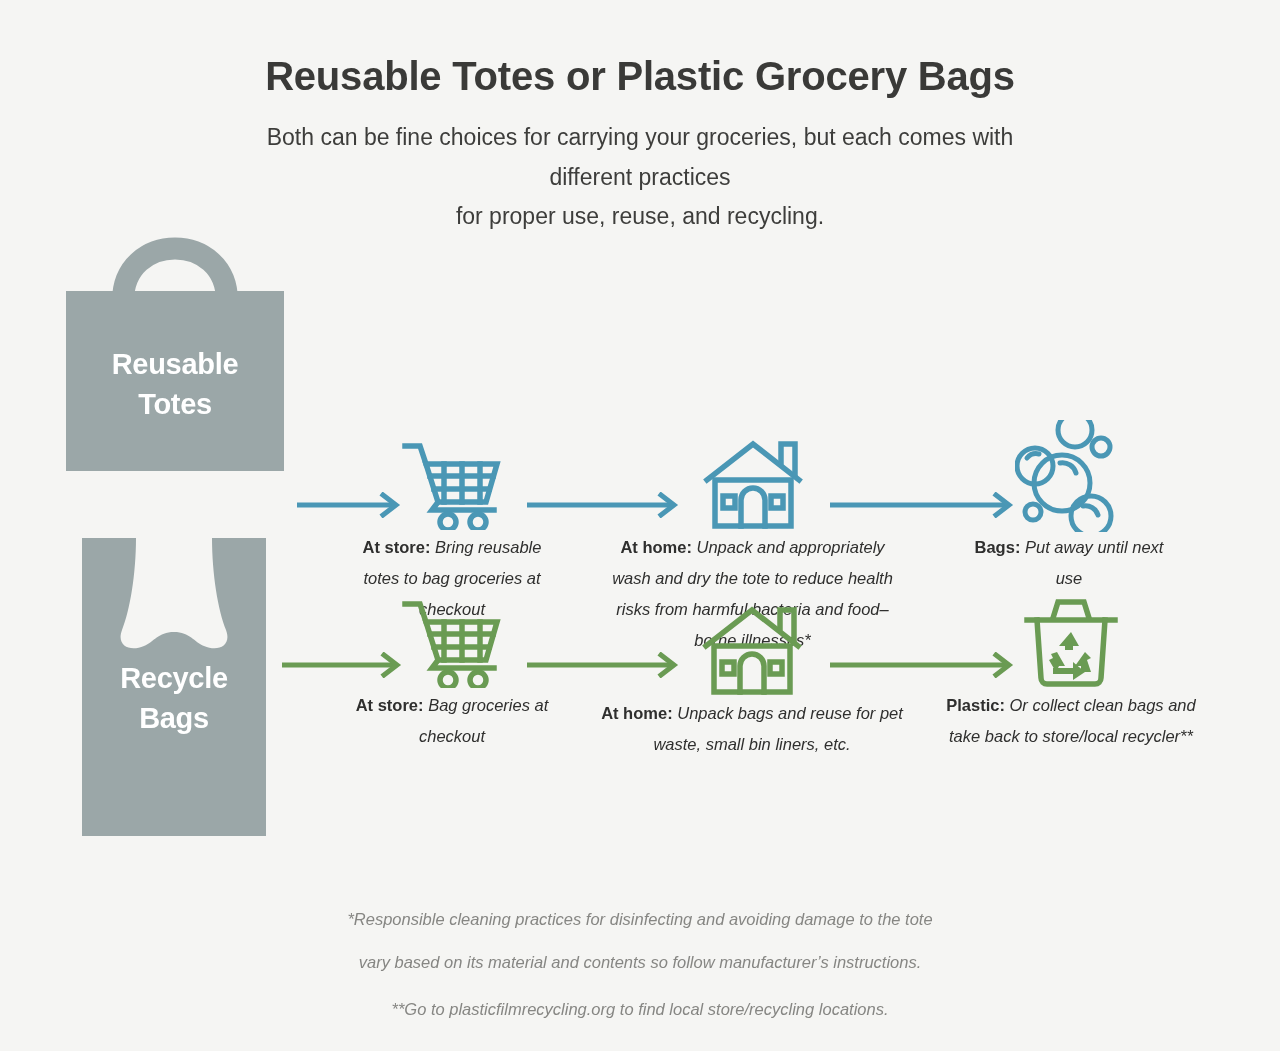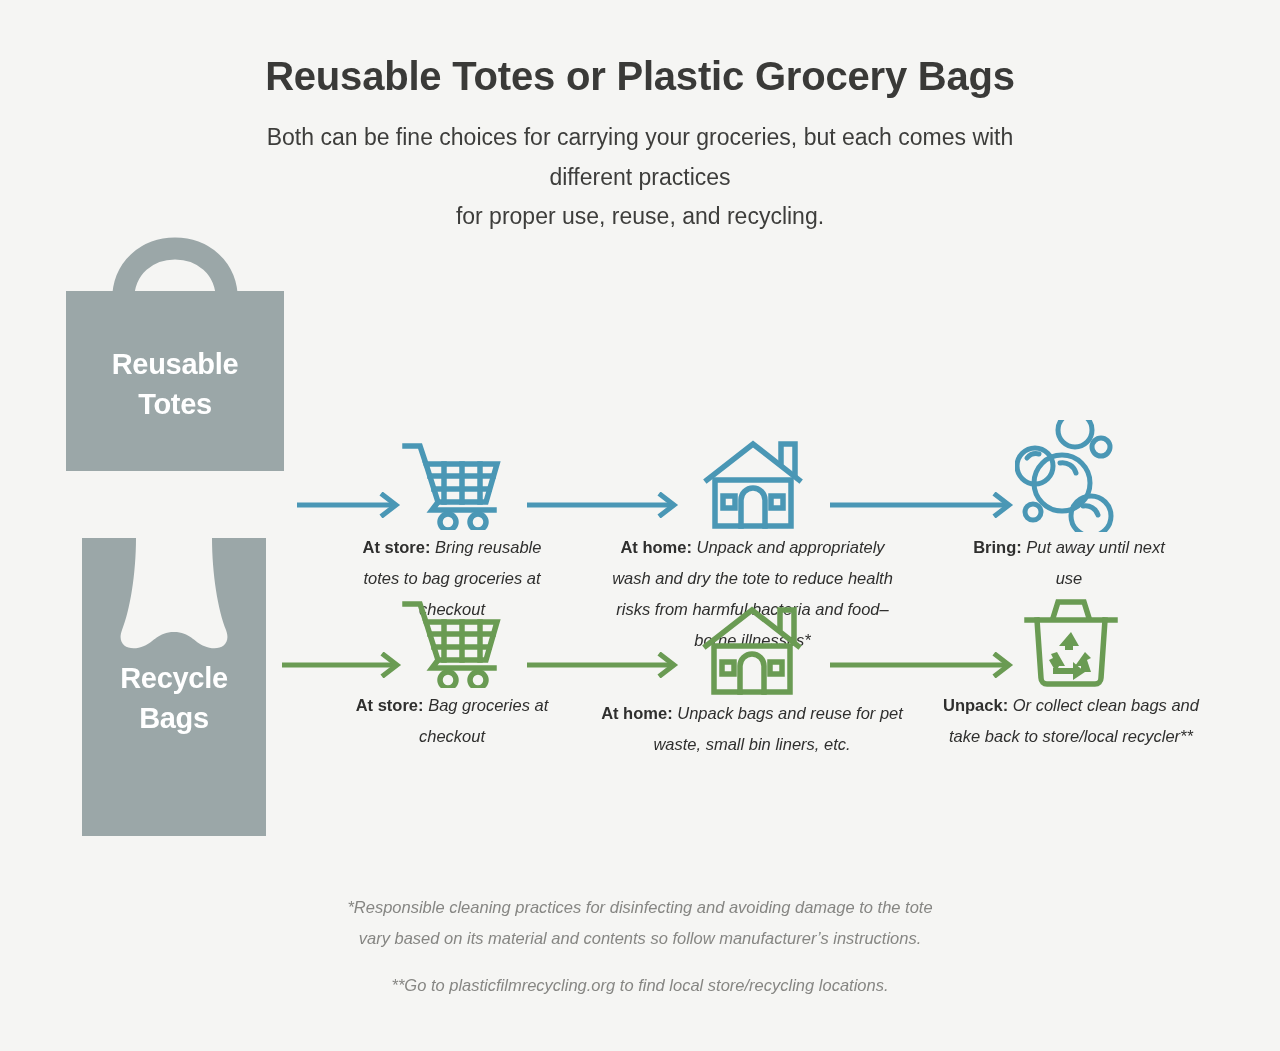--- a/index.html
+++ b/index.html
@@ -116,21 +116,21 @@
     left: 0;
     top: 892px;
     width: 1280px;
     text-align: center;
   }
   .footnote {
     font-size: 16.5px;
     font-style: italic;
     color: #868683;
     line-height: 1.88;
-    margin: 0;
+    margin: 12px;
   }
   .footnote-gap { margin-top: 16px; }
 </style>
 </head>
 <body>
 
 <div id="page">
 
   <div class="header">
     <h1 class="title">Reusable Totes or Plastic Grocery Bags</h1>
@@ -224,21 +224,21 @@
             <circle cx="86" cy="27" r="9"></circle>
             <circle cx="18" cy="92" r="8"></circle>
             <circle cx="76" cy="96" r="20"></circle>
             <path d="M12 38 A12 12 0 0 1 24 34" stroke-linecap="round"></path>
             <path d="M45 43 A14 14 0 0 1 61 53" stroke-linecap="round"></path>
             <path d="M68 86 A13 13 0 0 1 83 95" stroke-linecap="round"></path>
           </g>
         </svg>
       </div>
       <div class="step-text">
-        <b>Bring:</b><span> Put away until next use</span>
+        <b>Bags:</b><span> Put away until next use</span>
       </div>
     </div>
 
   </div>
 
   <div class="row row-plastic">
 
     <div class="bag-wrap" style="left:74px; width:200px;">
       <svg width="200" height="310" viewBox="0 0 200 310">
         <path d="M8 4
@@ -330,21 +330,21 @@
           </g>
           <g fill="#6a9b53" stroke="none">
             <path d="M48 36 L56 50 L50 50 L50 54 L42 54 L42 50 L36 50 Z"></path>
             <path d="M34 56 L42 70 L36 70 L33 76 L26 64 L30 62 L28 58 Z"></path>
             <path d="M62 56 L68 62 L64 64 L68 76 L58 76 L58 70 L52 70 Z"></path>
             <path d="M30 72 L50 72 L50 66 L62 76 L50 84 L50 78 L30 78 Z"></path>
           </g>
         </svg>
       </div>
       <div class="step-text">
-        <b>Unpack:</b><span> Or collect clean bags and take back to store/local recycler**</span>
+        <b>Plastic:</b><span> Or collect clean bags and take back to store/local recycler**</span>
       </div>
     </div>
 
   </div>
 
   <div class="footnotes">
     <p class="footnote">*Responsible cleaning practices for disinfecting and avoiding damage to the tote</p>
     <p class="footnote">vary based on its material and contents so follow manufacturer’s instructions.</p>
     <p class="footnote footnote-gap">**Go to plasticfilmrecycling.org to find local store/recycling locations.</p>
   </div>

